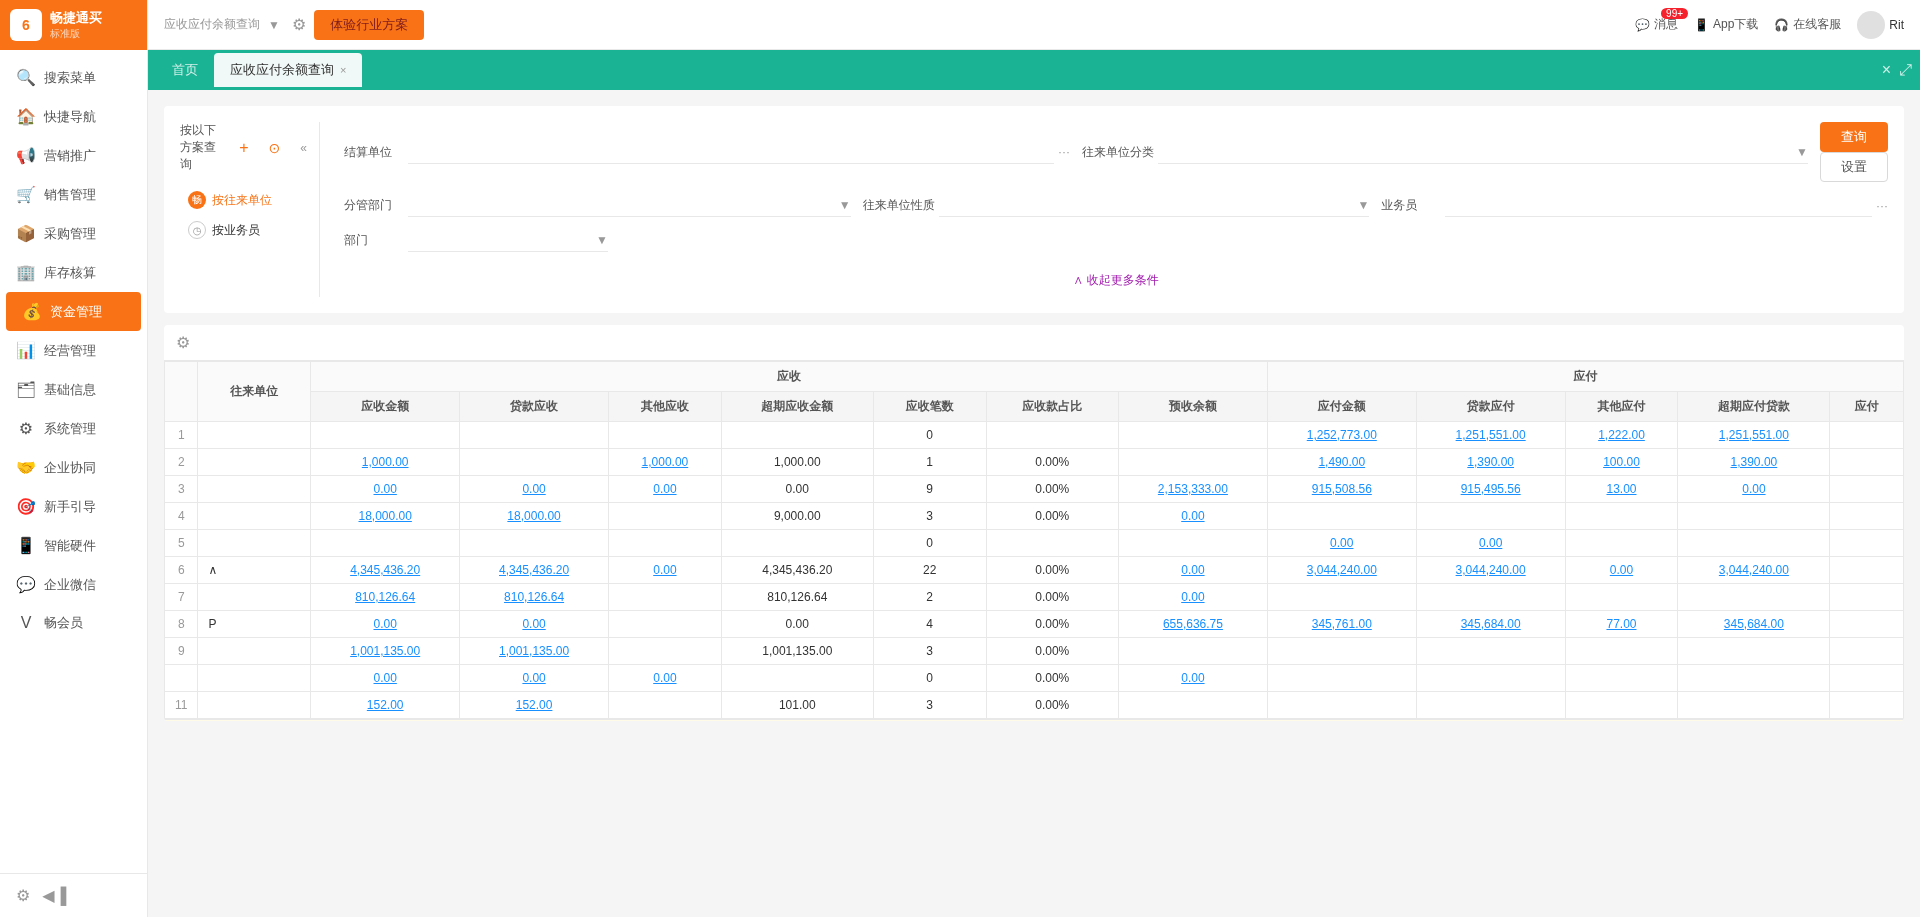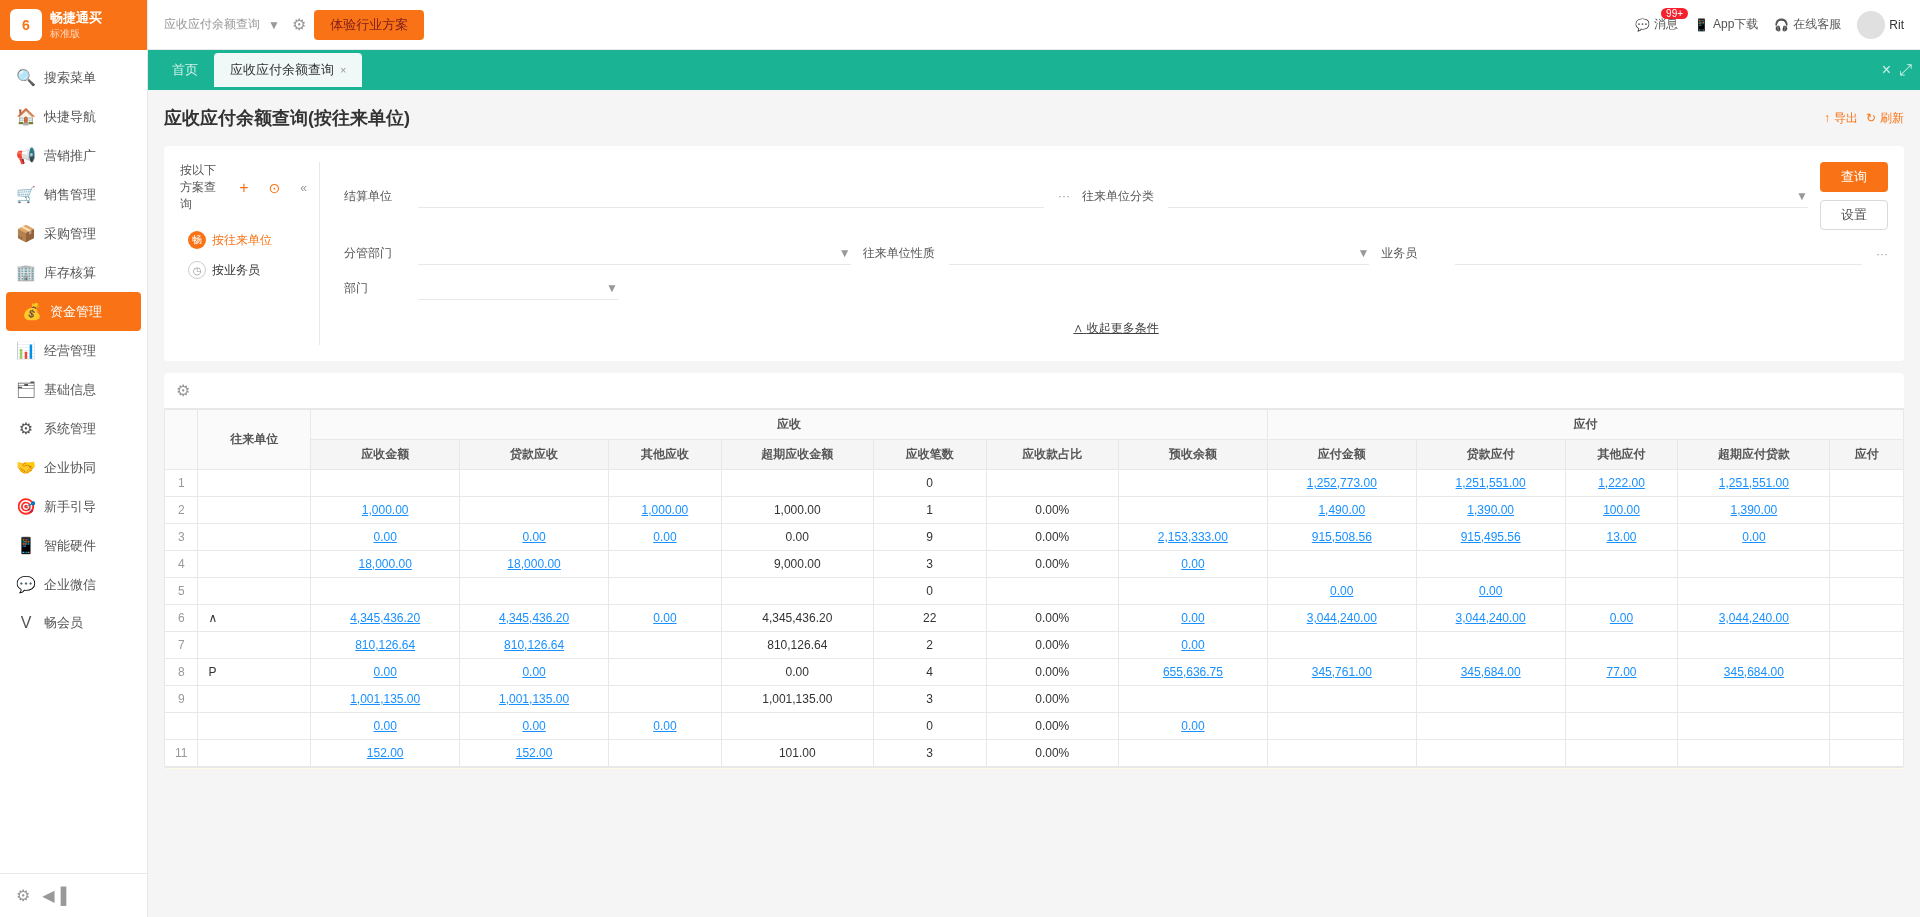--- a/index.html
+++ b/index.html
@@ -58,39 +58,39 @@
     .export-btn { display: flex; align-items: center; gap: 4px; color: #f97316; font-size: 12px; cursor: pointer; border: none; background: none; }
     .refresh-btn { display: flex; align-items: center; gap: 4px; color: #f97316; font-size: 12px; cursor: pointer; border: none; background: none; }
     
     
     .filter-section { background: #fff; border-radius: 4px; padding: 16px; margin-bottom: 12px; }
     .filter-label { color: #555; font-size: 12px; margin-bottom: 12px; display: flex; align-items: center; gap: 20px; }
     .filter-add { color: #f97316; cursor: pointer; font-size: 16px; }
     .filter-circle { color: #f97316; cursor: pointer; font-size: 14px; }
     .filter-left { color: #999; cursor: pointer; }
     .filter-row { display: flex; align-items: center; gap: 12px; margin-bottom: 12px; }
-    .filter-field { display: flex; align-items: center; gap: 14px; flex: 1; }
+    .filter-field { display: flex; align-items: center; gap: 4px; flex: 1; }
     .filter-field-label { color: #555; font-size: 12px; white-space: nowrap; min-width: 60px; }
     .filter-input { flex: 1; border: none; border-bottom: 1px solid #e8e8e8; padding: 4px 0; font-size: 12px; outline: none; color: #333; }
     .filter-dots { color: #999; font-size: 12px; }
     .filter-dropdown { border: none; border-bottom: 1px solid #e8e8e8; padding: 4px 0; font-size: 12px; background: none; cursor: pointer; flex: 1; display: flex; align-items: center; justify-content: space-between; }
     .filter-chevron { color: #999; font-size: 12px; }
     
     
     .scheme-selector { width: 140px; border-right: 1px solid #e8e8e8; padding-right: 12px; margin-right: 12px; }
     .scheme-option { display: flex; align-items: center; gap: 6px; padding: 6px 8px; cursor: pointer; border-radius: 4px; font-size: 12px; }
     .scheme-option.active { color: #f97316; }
     .scheme-option-icon { width: 18px; height: 18px; border-radius: 50%; background: #f97316; display: flex; align-items: center; justify-content: center; color: #fff; font-size: 10px; }
     .scheme-option-icon2 { width: 18px; height: 18px; border-radius: 50%; border: 1px solid #ccc; display: flex; align-items: center; justify-content: center; color: #999; font-size: 10px; }
     
     
-    .collapse-more { text-align: center; padding: 8px; color: #404040; font-size: 12px; cursor: pointer; text-decoration: underline; }
-    
-    
-    .action-buttons { display: flex; flex-direction: column; gap: 8px; }
+    .collapse-more { text-align: center; padding: 8px; color: #a21caf; font-size: 12px; cursor: pointer; }
+    
+    
+    .action-buttons { display: flex; flex-direction: column; }
     .query-btn { background: #f97316; color: #fff; border: none; padding: 6px 20px; border-radius: 4px; cursor: pointer; font-size: 13px; }
     .setting-btn { background: #fff; color: #555; border: 1px solid #d9d9d9; padding: 5px 20px; border-radius: 4px; cursor: pointer; font-size: 13px; }
     
     
     .table-wrapper { background: #fff; border-radius: 4px; overflow: auto; }
     .table-settings-icon { color: #999; font-size: 16px; cursor: pointer; }
     
     table { width: 100%; border-collapse: collapse; font-size: 12px; }
     thead tr th { background: #f5f5f5; border: 1px solid #e8e8e8; padding: 6px 10px; text-align: center; color: #555; font-weight: bold; white-space: nowrap; }
     thead tr.group-header th { background: #fafafa; }
@@ -228,33 +228,20 @@
         <span class="tab-close">×</span>
       </div>
       <div class="tab-bar-right">
         <span class="tab-close-btn">×</span>
         <span class="tab-expand-btn">⤢</span>
       </div>
     </div>
 
     <div class="page-content">
 
-      <div class="page-header">
-        <h2 class="page-title">应收应付余额查询(按往来单位)</h2>
-        <div class="page-actions">
-          <button class="export-btn">
-            <span>↑</span>
-            <span>导出</span>
-          </button>
-          <button class="refresh-btn">
-            <span>↻</span>
-            <span>刷新</span>
-          </button>
-        </div>
-      </div>
 
       <div class="filter-section">
         <div style="display:flex; gap: 12px;">
 
           <div class="scheme-selector">
             <div class="filter-label">
               <span>按以下方案查询</span>
               <span class="filter-add">+</span>
               <span class="filter-circle">⊙</span>
               <span class="filter-left">«</span>

